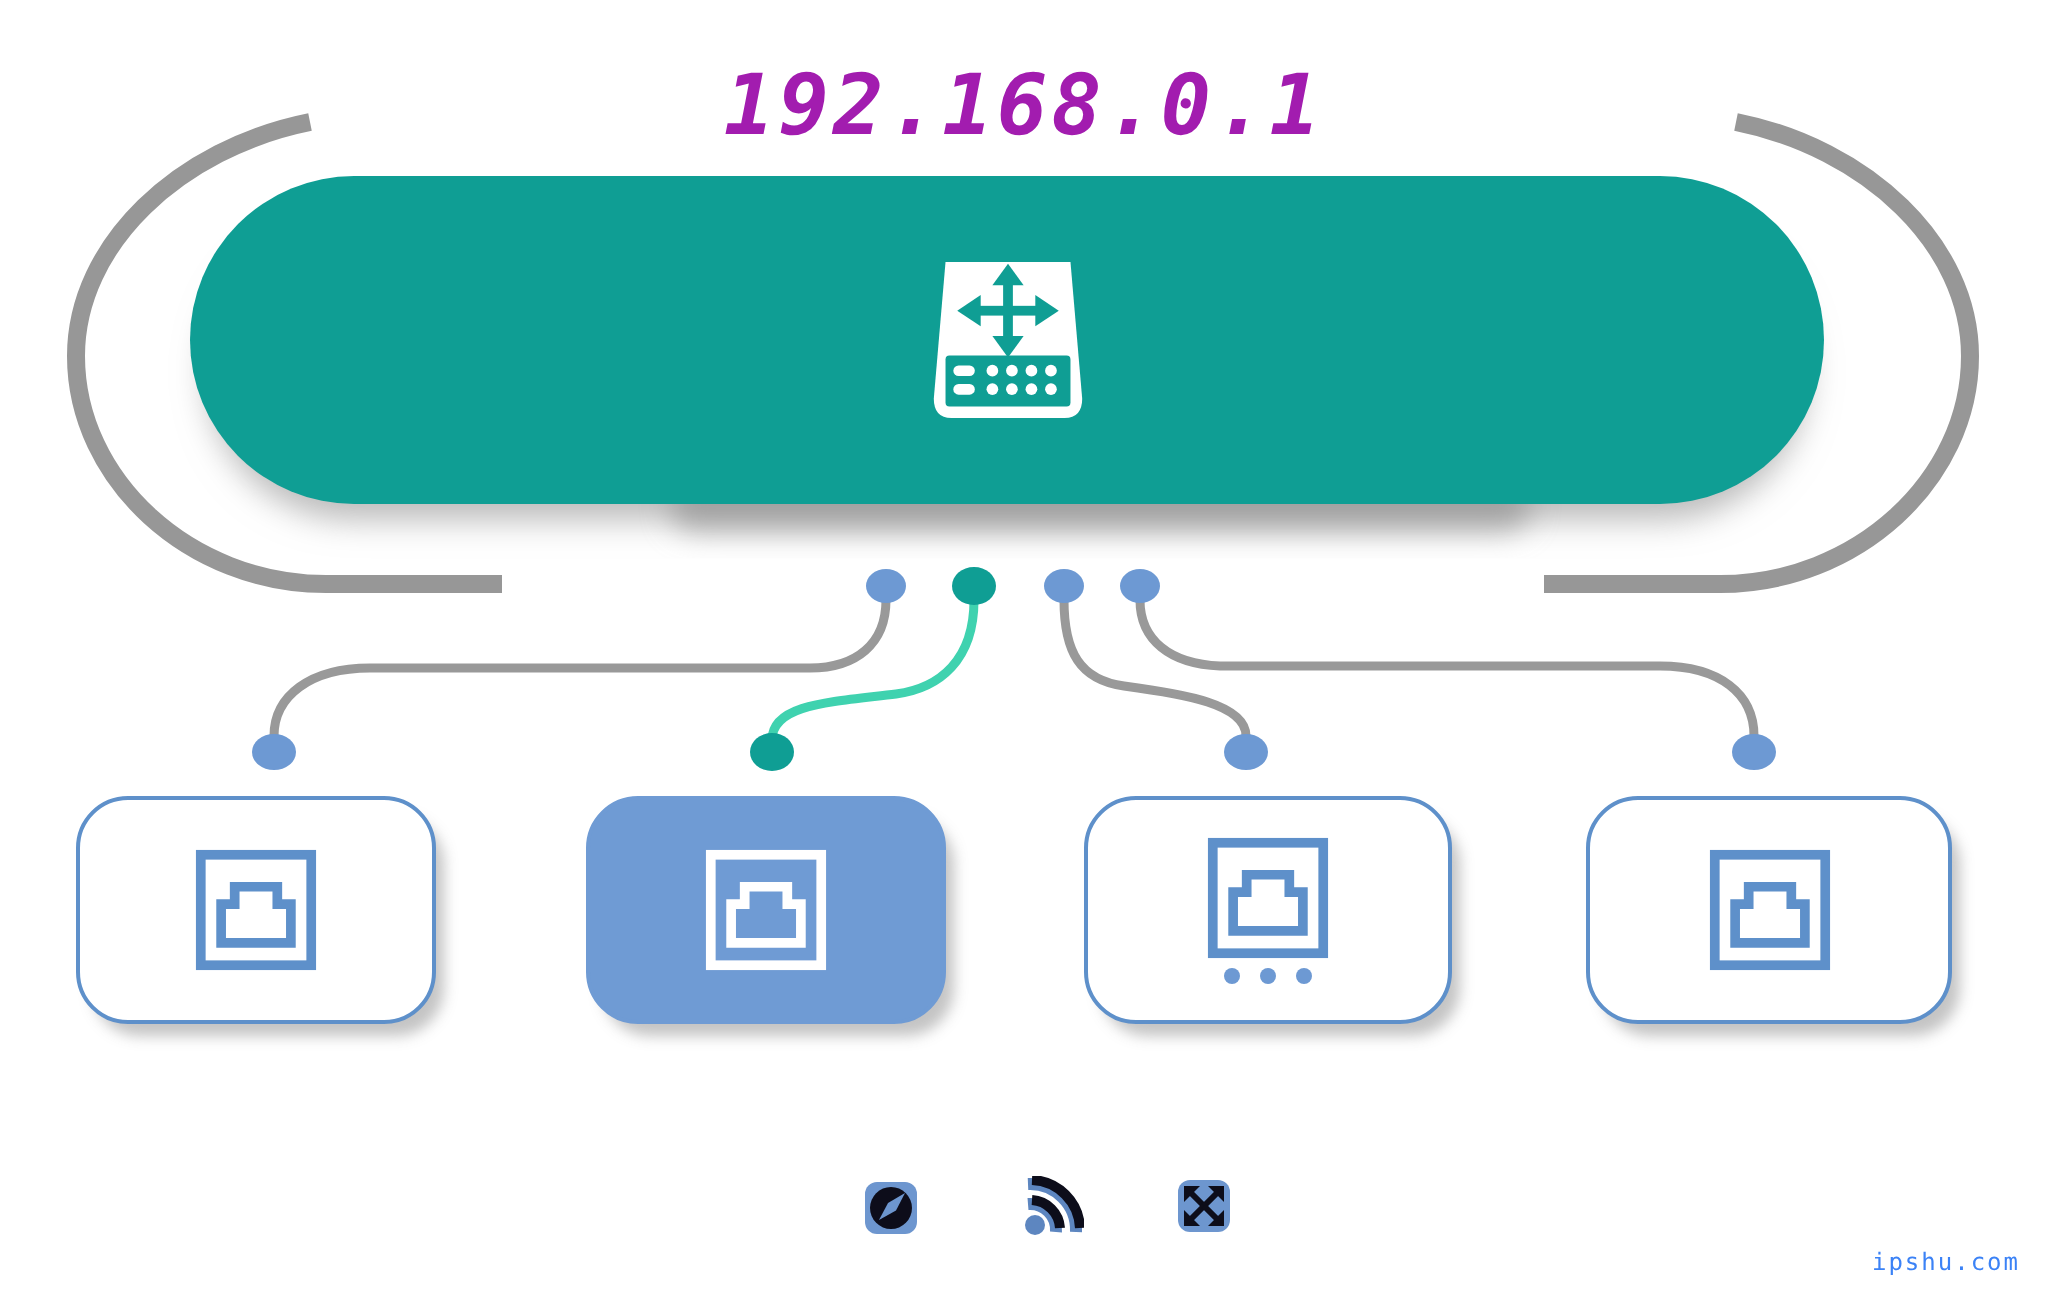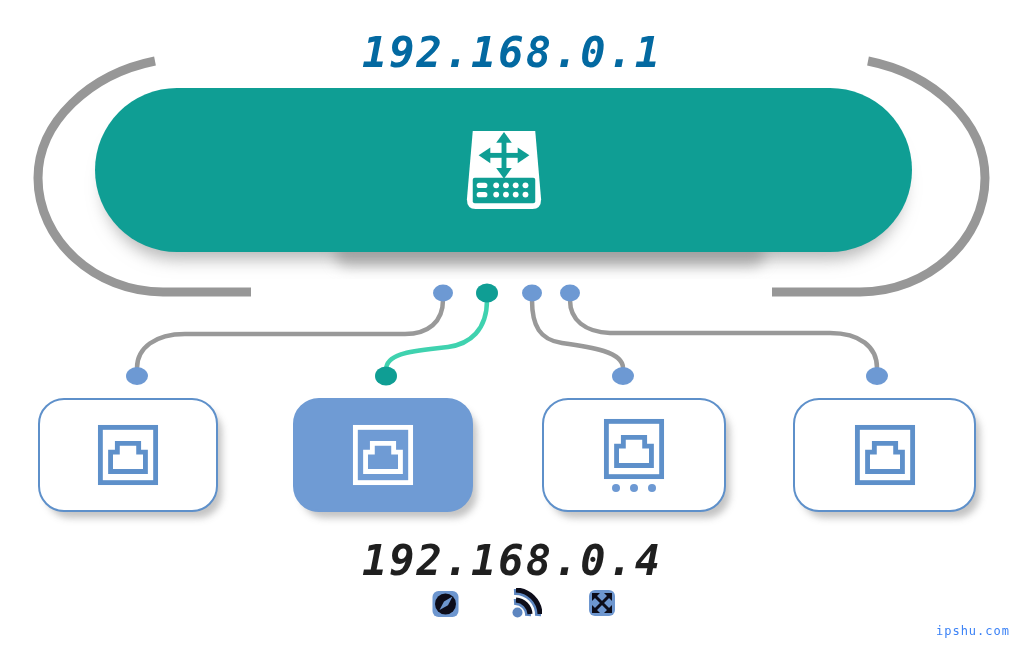--- a/index.html
+++ b/index.html
@@ -5,21 +5,21 @@
   html,body{margin:0;padding:0;background:#ffffff;}
   #canvas{
     position:relative;width:1024px;height:646px;background:#ffffff;
     overflow:hidden;font-family:"DejaVu Sans Mono","Liberation Mono",monospace;
   }
   #svg-layer{position:absolute;left:0;top:0;width:1024px;height:646px;}
   .ip-title{
     position:absolute;left:0;width:1024px;text-align:center;
     font-style:italic;font-weight:bold;letter-spacing:2px;
   }
-  #router-ip{top:28px;font-size:42px;color:#0369a1;}
+  #router-ip{top:28px;font-size:42px;color:#a21caf;}
   #device-ip{top:536px;font-size:42px;color:#1f1f1f;}
   #router-pill{
     position:absolute;left:95px;top:88px;width:817px;height:164px;
     background:#0f9e94;border-radius:82px;
     display:flex;align-items:center;justify-content:center;
     box-shadow:0 16px 16px -8px rgba(130,130,130,0.55);
   }
   .device-box{
     position:absolute;top:398px;height:114px;background:#ffffff;
     border:2px solid #5e90ca;border-radius:26px;box-sizing:border-box;
@@ -139,21 +139,20 @@
 
   <div id="device-box-4" class="device-box">
     <svg width="62" height="62" viewBox="0 0 64 64">
       <g fill="none" stroke="#5e90ca" stroke-width="5">
         <rect x="3.5" y="3.5" width="57" height="57"></rect>
         <path d="M14,49 V29 H21 V20 H43 V29 H50 V49 Z"></path>
       </g>
     </svg>
   </div>
 
-  <div id="device-ip" class="ip-title">192.168.0.4</div>
 
   <div id="footer-icons">
     <svg id="footer-icon-1" class="footer-icon" viewBox="0 0 30 30">
       <rect x="1.5" y="3" width="26" height="26" rx="6" fill="#6d96cf"></rect>
       <circle cx="14.5" cy="16" r="10.5" fill="#0d0d1a"></circle>
       <polygon points="8.5,22 13,13.5 21.5,8.5 17,17.2" fill="#6d96cf"></polygon>
     </svg>
     <svg id="footer-icon-2" class="footer-icon" viewBox="0 0 30 30">
       <g fill="none">
         <path d="M2,14 A13,13 0 0 1 16,28" stroke="#5d86c0" stroke-width="6"></path>

